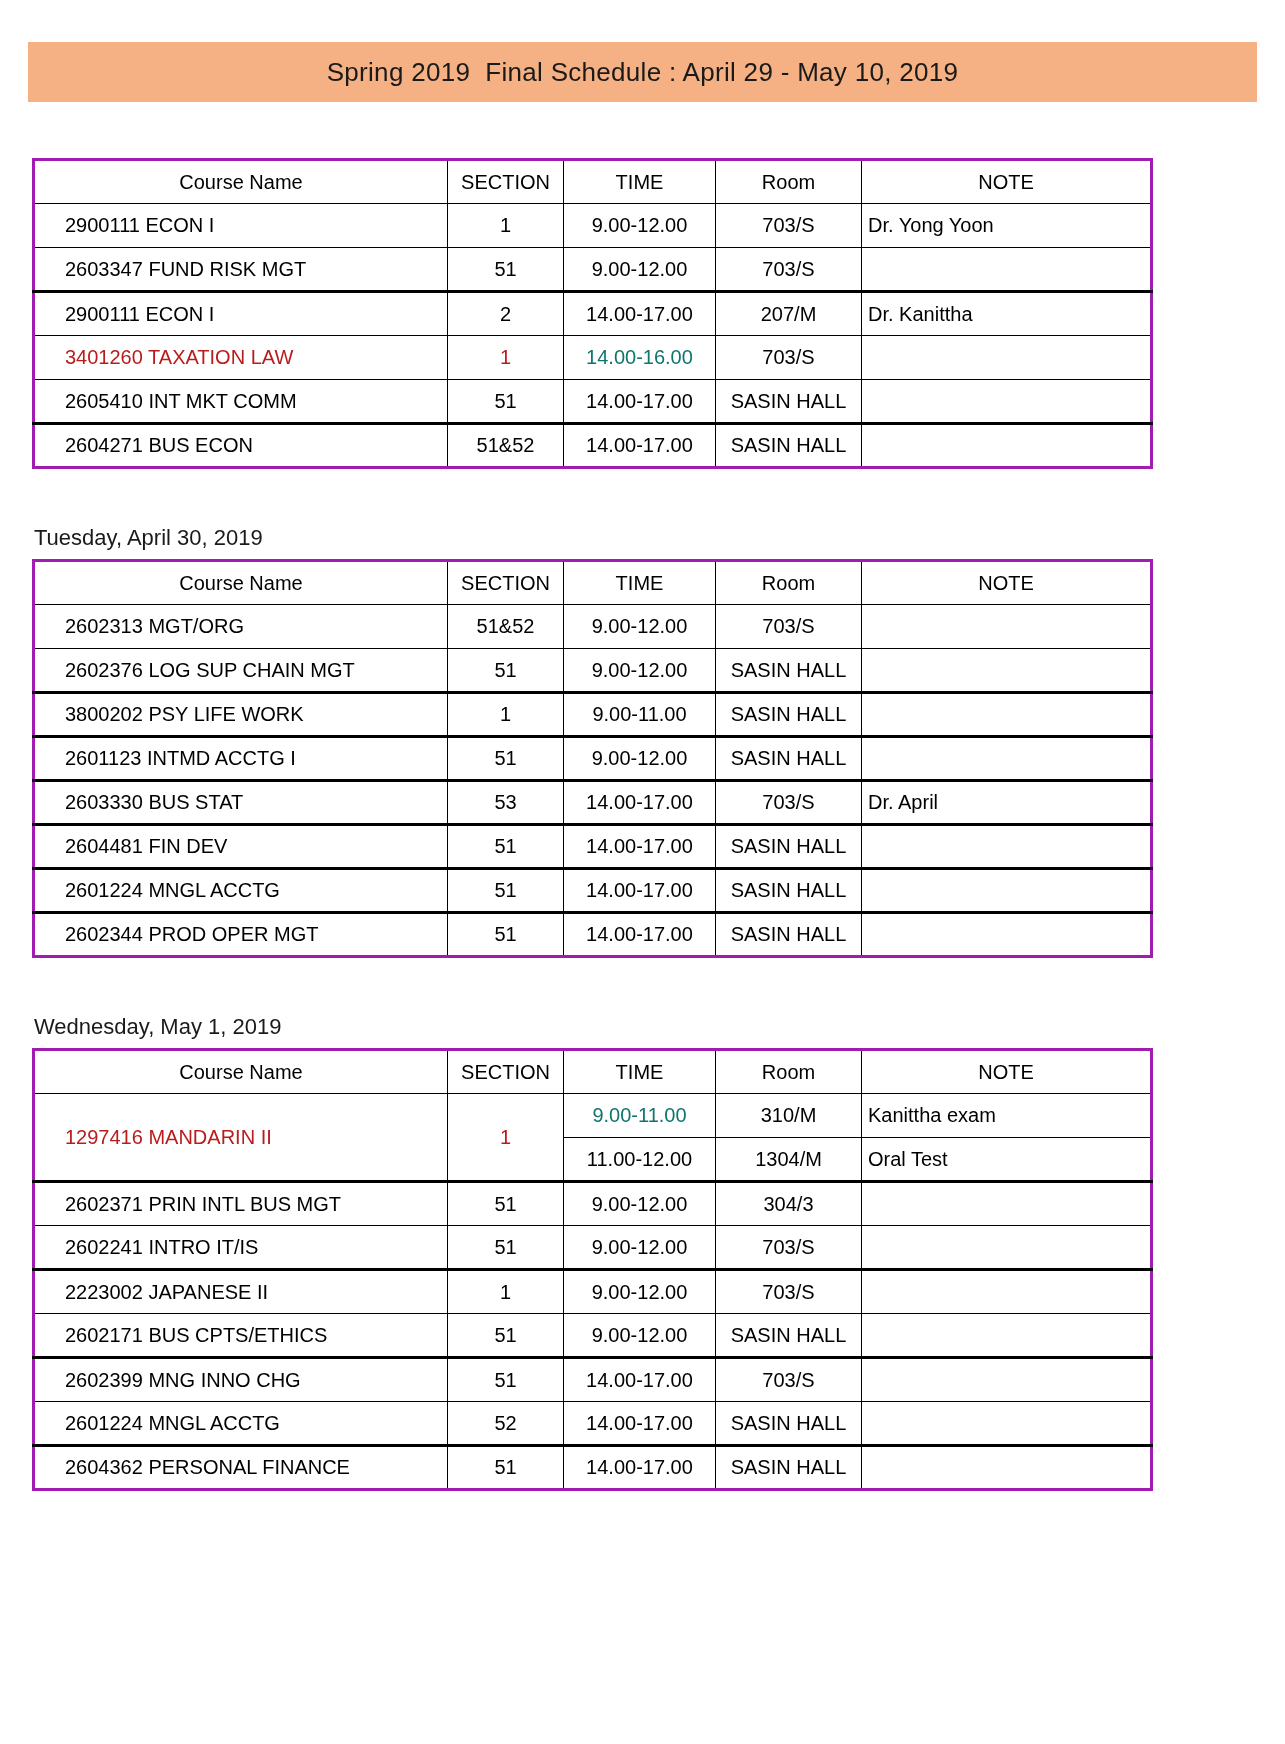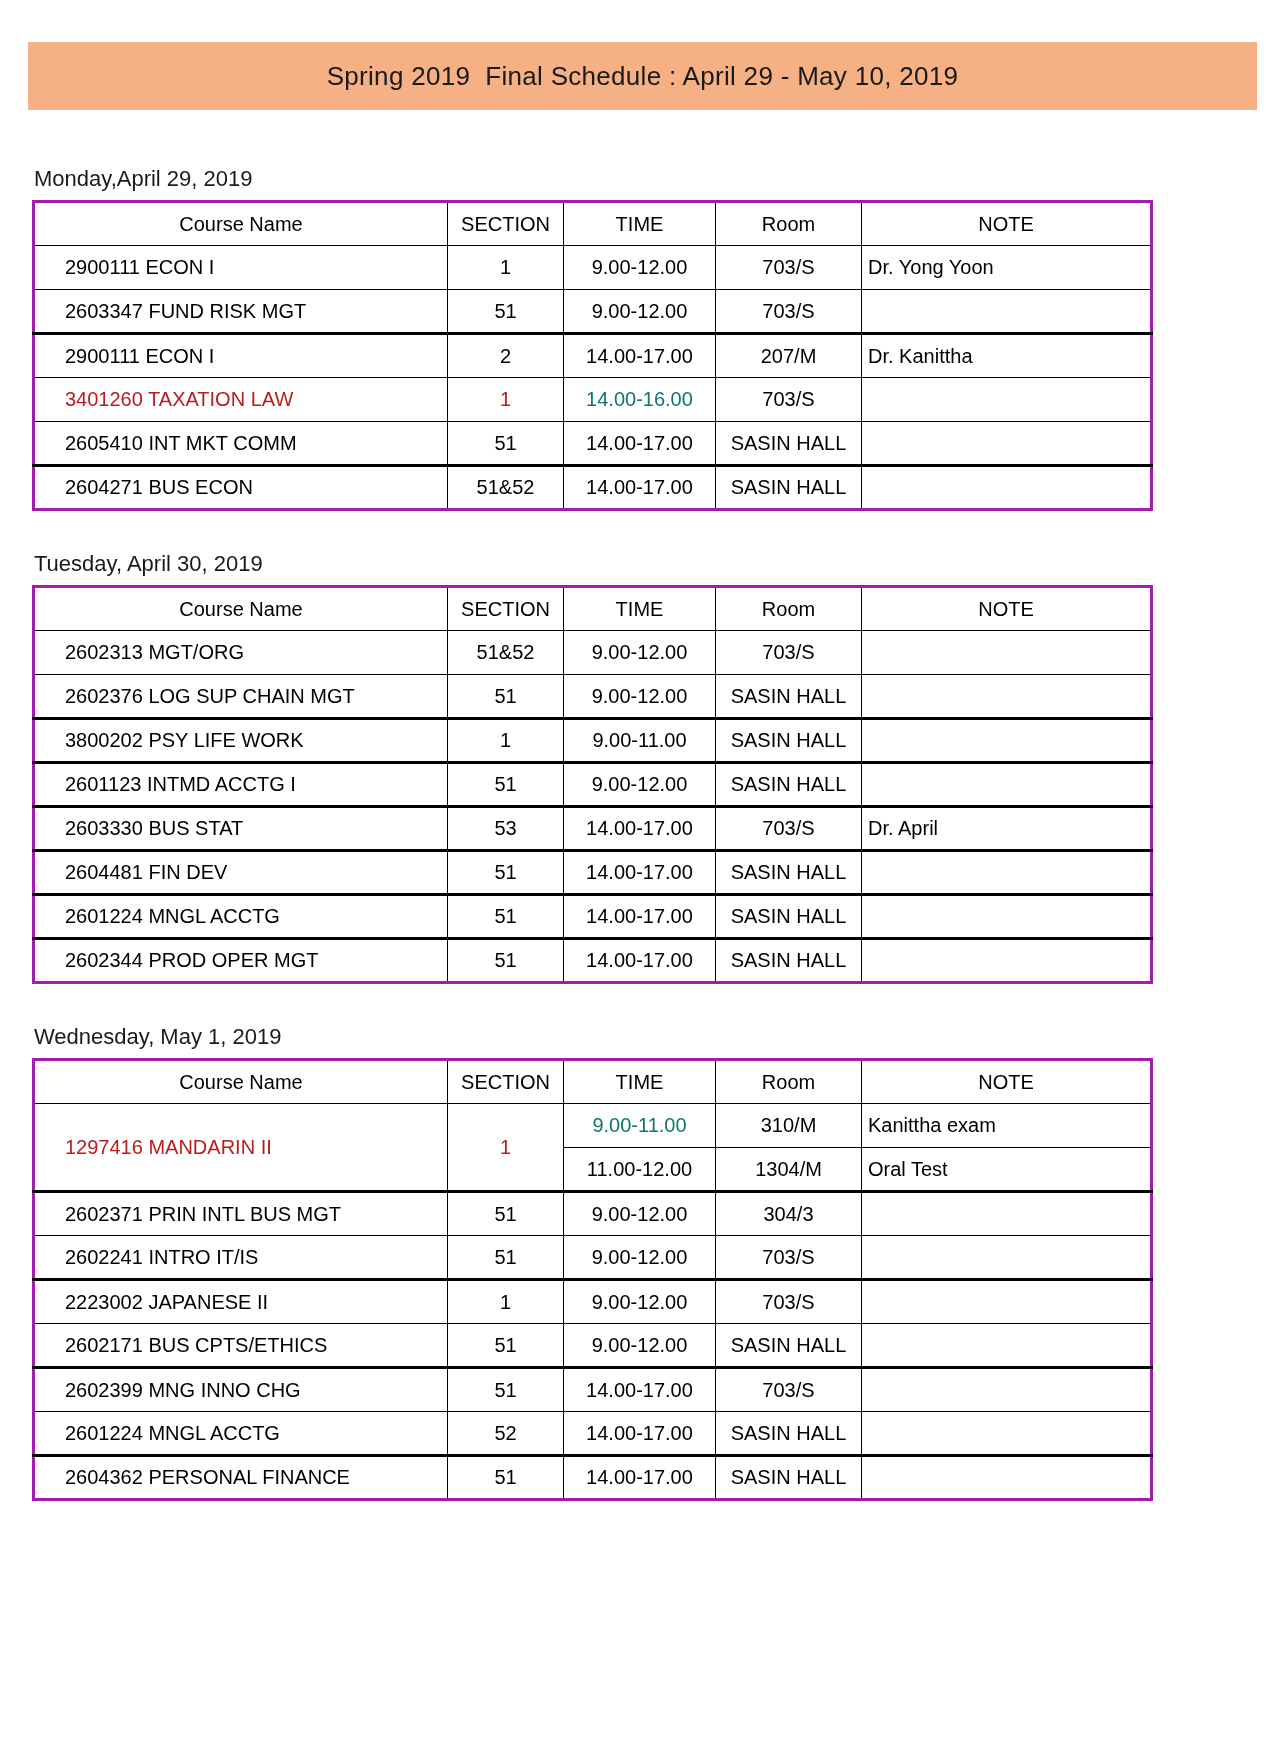--- a/index.html
+++ b/index.html
@@ -18,21 +18,21 @@
     position: relative;
     width: 1285px;
     height: 1744px;
     box-sizing: border-box;
     padding: 0 28px;
   }
 
   
   .banner {
     margin-top: 42px;
-    height: 68px;
+    height: 60px;
     background: #f5b183;
     display: flex;
     align-items: center;
     justify-content: center;
   }
   .banner-text {
     font-size: 26px;
     letter-spacing: 0.3px;
     color: #1a1a1a;
     font-weight: 400;
@@ -41,21 +41,21 @@
 
   
   .day-heading {
     font-size: 22px;
     color: #1a1a1a;
     margin: 0;
     padding: 0 0 8px 6px;
   }
   .day-block { margin-top: 0; }
   .day-block.first { margin-top: 56px; }
-  .day-block.later { margin-top: 40px; }
+  .day-block.later { margin-top: 56px; }
 
   
   table.sched {
     border-collapse: collapse;
     width: 1118px;
     margin-left: 4px;
     table-layout: fixed;
   }
   table.sched col.c-course { width: 414px; }
   table.sched col.c-section { width: 116px; }
@@ -98,21 +98,20 @@
 <body>
 
 <div class="page">
 
   <div class="banner">
     <div class="banner-text">Spring 2019  Final Schedule : April 29 - May 10, 2019</div>
   </div>
 
   <div id="days-container">
       <div class="day-block first">
-        <div class="day-heading">Monday,April 29, 2019</div>
         <table class="sched">
           <colgroup>
             <col class="c-course">
             <col class="c-section">
             <col class="c-time">
             <col class="c-room">
             <col class="c-note">
           </colgroup>
           <thead>
             <tr>

